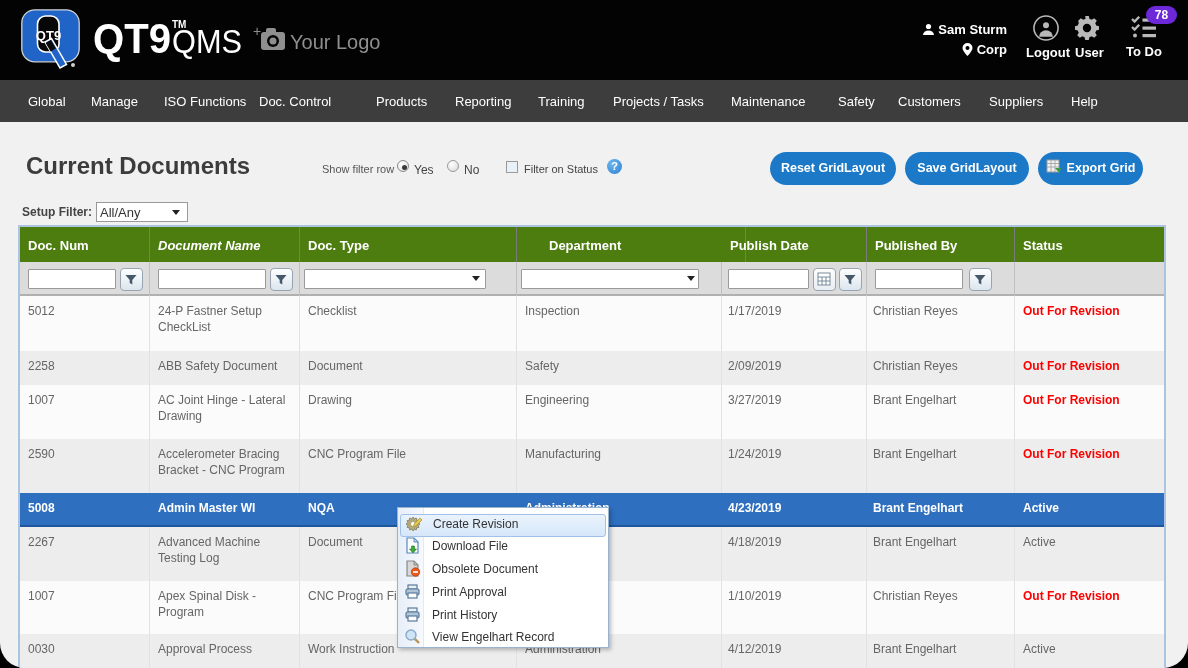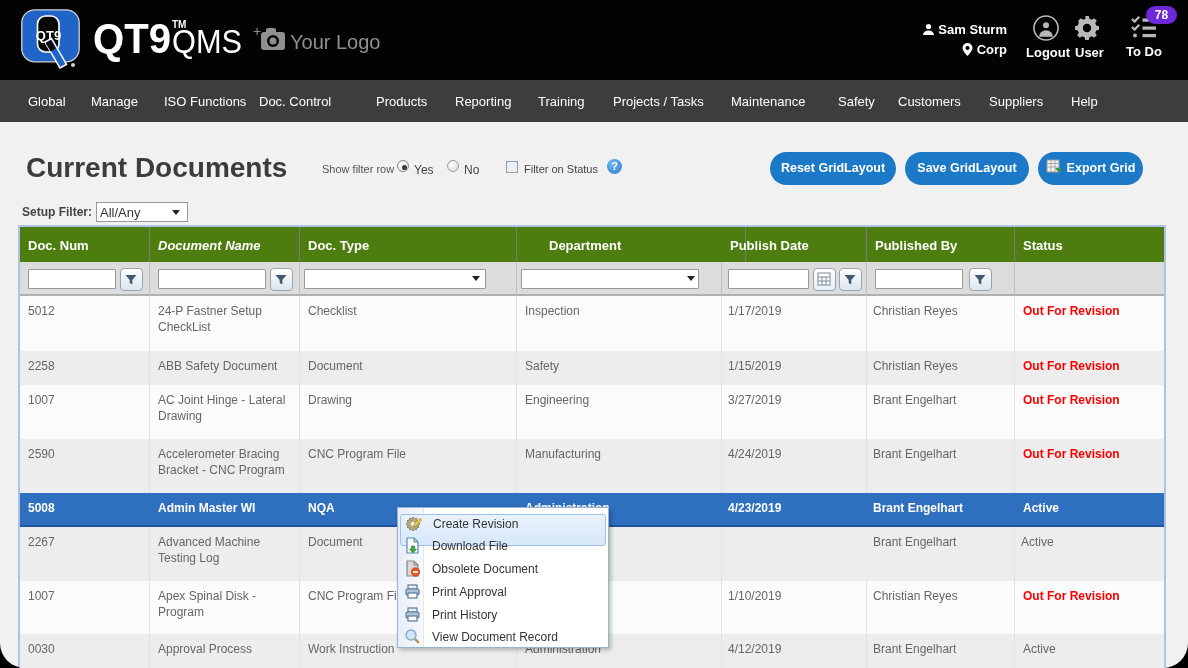--- a/index.html
+++ b/index.html
@@ -9,21 +9,21 @@
 
 #topbar { position:absolute; left:0; top:0; width:1188px; height:80px; background:#030303; }
 #logo { position:absolute; left:21px; top:9px; }
 #wordmark { position:absolute; left:92px; top:14px; }
 #yourlogo { position:absolute; left:253px; top:24px; color:#8f8f8f; }
 #yourlogo .txt { position:absolute; left:37px; top:7px; font-size:20px; white-space:nowrap; }
 .tb-right { position:absolute; color:#fff; }
 
 #nav { position:absolute; left:0; top:80px; width:1188px; height:42px; background:#3d3d3d; }
 #nav span { position:absolute; top:1px; height:42px; line-height:42px; color:#fefefe; font-size:13px; white-space:nowrap; }
-#title { position:absolute; left:26px; top:152px; font-size:28px; font-weight:bold; color:#3c3c3c; }
+#title { position:absolute; left:26px; top:152px; font-size:24px; font-weight:bold; color:#3c3c3c; }
 .ctl { position:absolute; font-size:11px; color:#555; }
 .btn { position:absolute; top:152px; height:33px; background:#1c79c7; border-radius:17px; color:#fff; font-weight:bold; font-size:12.5px; text-align:center; line-height:33px; }
 #sflabel { position:absolute; left:22px; top:205px; font-size:12px; font-weight:bold; color:#444; }
 #sfsel { position:absolute; left:96px; top:202px; width:92px; height:20px; border:1px solid #999; background:#fff; font-size:13px; color:#333; padding:1px 3px; line-height:17px; }
 #sfsel .arr { position:absolute; right:7px; top:7px; width:0; height:0; border-left:4px solid transparent; border-right:4px solid transparent; border-top:5px solid #222; }
 
 #grid { position:absolute; left:18px; top:225px; width:1148px; height:446px; border:2px solid #aac4e2; background:#fff; }
 .hrow { position:absolute; left:0; top:0; width:1144px; height:35px; background:#4d7c0f; }
 .hcell { position:absolute; top:0; height:35px; line-height:37px; color:#fff; font-weight:bold; font-size:13px; padding-left:8px; border-right:1px solid #7a7a7a; }
 .frow { position:absolute; left:0; top:35px; width:1144px; height:34px; background:#dcdcdc; border-bottom:2px solid #b0b0b0; }
@@ -228,56 +228,57 @@
       <div class="cell" style="left:497px; width:205px;">Inspection</div>
       <div class="cell" style="left:702px; width:145px;">1/17/2019</div>
       <div class="cell" style="left:847px; width:148px;">Christian Reyes</div>
       <div class="cell red" style="left:995px; width:149px; border-right:none;">Out For Revision</div>
     </div>
     <div class="row g" style="top:124px; height:34px;">
       <div class="cell" style="left:0; width:130px;">2258</div>
       <div class="cell" style="left:130px; width:150px;">ABB Safety Document</div>
       <div class="cell" style="left:280px; width:217px;">Document</div>
       <div class="cell" style="left:497px; width:205px;">Safety</div>
-      <div class="cell" style="left:702px; width:145px;">1/15/2019</div>
+      <div class="cell" style="left:702px; width:145px;">2/09/2019</div>
       <div class="cell" style="left:847px; width:148px;">Christian Reyes</div>
       <div class="cell red" style="left:995px; width:149px; border-right:none;">Out For Revision</div>
     </div>
     <div class="row w" style="top:158px; height:54px;">
       <div class="cell" style="left:0; width:130px;">1007</div>
       <div class="cell" style="left:130px; width:150px;">AC Joint Hinge - Lateral Drawing</div>
       <div class="cell" style="left:280px; width:217px;">Drawing</div>
       <div class="cell" style="left:497px; width:205px;">Engineering</div>
       <div class="cell" style="left:702px; width:145px;">3/27/2019</div>
       <div class="cell" style="left:847px; width:148px;">Brant Engelhart</div>
       <div class="cell red" style="left:995px; width:149px; border-right:none;">Out For Revision</div>
     </div>
     <div class="row g" style="top:212px; height:54px;">
       <div class="cell" style="left:0; width:130px;">2590</div>
       <div class="cell" style="left:130px; width:150px;">Accelerometer Bracing Bracket - CNC Program</div>
       <div class="cell" style="left:280px; width:217px;">CNC Program File</div>
       <div class="cell" style="left:497px; width:205px;">Manufacturing</div>
-      <div class="cell" style="left:702px; width:145px;">4/24/2019</div>
+      <div class="cell" style="left:702px; width:145px;">1/24/2019</div>
       <div class="cell" style="left:847px; width:148px;">Brant Engelhart</div>
       <div class="cell red" style="left:995px; width:149px; border-right:none;">Out For Revision</div>
     </div>
     <div class="row sel" style="top:266px; height:34px;">
       <div class="cell" style="left:0; width:130px;">5008</div>
       <div class="cell" style="left:130px; width:150px;">Admin Master WI</div>
       <div class="cell" style="left:280px; width:217px;">NQA</div>
       <div class="cell" style="left:497px; width:205px;">Administration</div>
       <div class="cell" style="left:702px; width:145px;">4/23/2019</div>
       <div class="cell" style="left:847px; width:148px;">Brant Engelhart</div>
       <div class="cell" style="left:995px; width:149px;">Active</div>
     </div>
     <div class="row g" style="top:300px; height:54px;">
       <div class="cell" style="left:0; width:130px;">2267</div>
       <div class="cell" style="left:130px; width:150px;">Advanced Machine Testing Log</div>
       <div class="cell" style="left:280px; width:217px;">Document</div>
       <div class="cell" style="left:497px; width:205px;">Administration</div>
+      <div class="cell" style="left:702px; width:145px;">4/18/2019</div>
       <div class="cell" style="left:847px; width:148px;">Brant Engelhart</div>
       <div class="cell" style="left:995px; width:149px; border-right:none;">Active</div>
     </div>
     <div class="row w" style="top:354px; height:53px;">
       <div class="cell" style="left:0; width:130px;">1007</div>
       <div class="cell" style="left:130px; width:150px;">Apex Spinal Disk - Program</div>
       <div class="cell" style="left:280px; width:217px;">CNC Program File</div>
       <div class="cell" style="left:497px; width:205px;">Administration</div>
       <div class="cell" style="left:702px; width:145px;">1/10/2019</div>
       <div class="cell" style="left:847px; width:148px;">Christian Reyes</div>
@@ -290,21 +291,21 @@
       <div class="cell" style="left:497px; width:205px;">Administration</div>
       <div class="cell" style="left:702px; width:145px;">4/12/2019</div>
       <div class="cell" style="left:847px; width:148px;">Brant Engelhart</div>
       <div class="cell" style="left:995px; width:149px; border-right:none;">Active</div>
     </div>
   </div>
 </div>
 
 <div id="ctx">
   <div class="gutter"></div>
-  <div class="mi hl" style="top:6px; height:32px;">
+  <div class="mi hl" style="top:6px; height:23px;">
     <span class="ic"><svg width="17" height="17" viewBox="0 0 17 17">
             <circle cx="8" cy="9" r="5.5" fill="#b0a878"></circle>
             <circle cx="8" cy="9" r="2" fill="#fff"></circle>
             <path d="M8 2 l1.2 2 2-1 .6 2.2 2.2.6 -1 2 2 1.2 -2 1.2 1 2 -2.2.6 -.6 2.2 -2 -1 L8 16 l-1.2 -2 -2 1 -.6 -2.2 -2.2 -.6 1 -2 -2 -1.2 2 -1.2 -1 -2 2.2 -.6 .6 -2.2 2 1 z" fill="none" stroke="#8a835e" stroke-width="1"></path>
             <path d="M9 9 l6 -6 2 2 -6 6 -2.5.5 z" fill="#e8c84a" stroke="#a8923a" stroke-width=".7"></path>
           </svg></span>
     <span class="lab">Create Revision</span>
   </div>
   <div class="mi" style="top:26px;">
     <span class="ic"><svg width="17" height="17" viewBox="0 0 17 17">
@@ -337,16 +338,16 @@
             <rect x="2" y="6" width="13" height="6" rx="1.5" fill="#b0c4d8" stroke="#5a7a9a" stroke-width="1.2"></rect>
             <rect x="4" y="10" width="9" height="5" fill="#fdfdfd" stroke="#5a7a9a" stroke-width="1.2"></rect>
           </svg></span>
     <span class="lab">Print History</span>
   </div>
   <div class="mi" style="top:117px;">
     <span class="ic"><svg width="17" height="17" viewBox="0 0 17 17">
             <circle cx="7" cy="7" r="5" fill="#cfe4f4" stroke="#88aac8" stroke-width="1.4"></circle>
             <line x1="10.8" y1="10.8" x2="15" y2="15" stroke="#b8925a" stroke-width="2.4"></line>
           </svg></span>
-    <span class="lab">View Document Record</span>
+    <span class="lab">View Engelhart Record</span>
   </div>
 </div>
 </div>
 
 </body></html>

